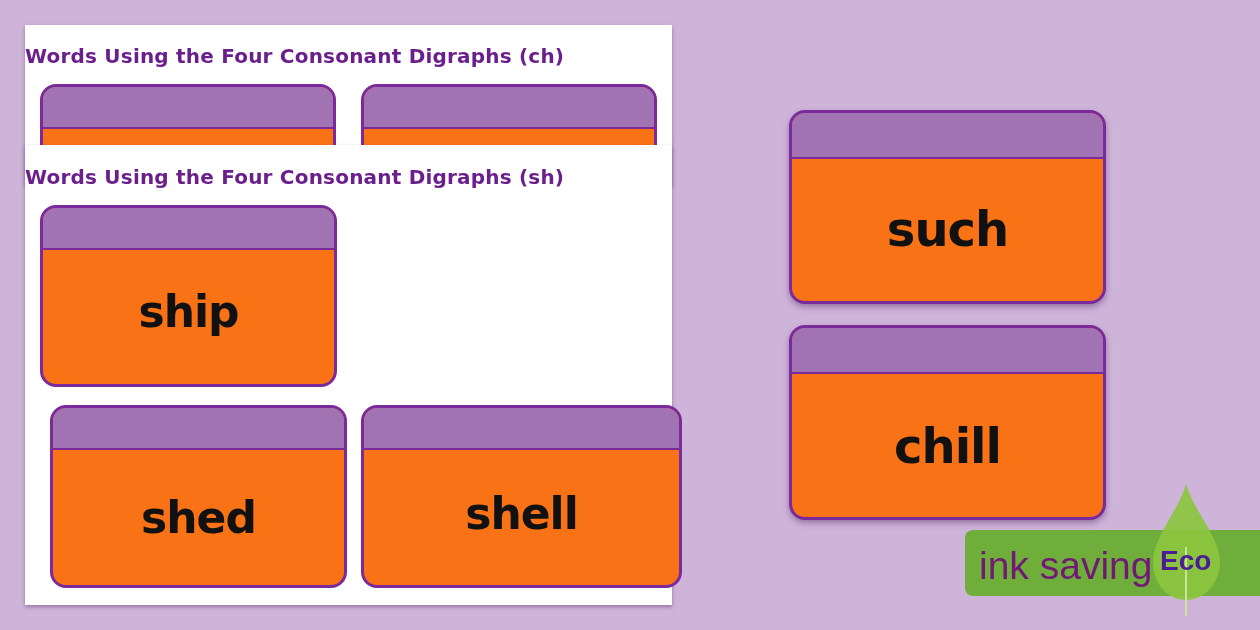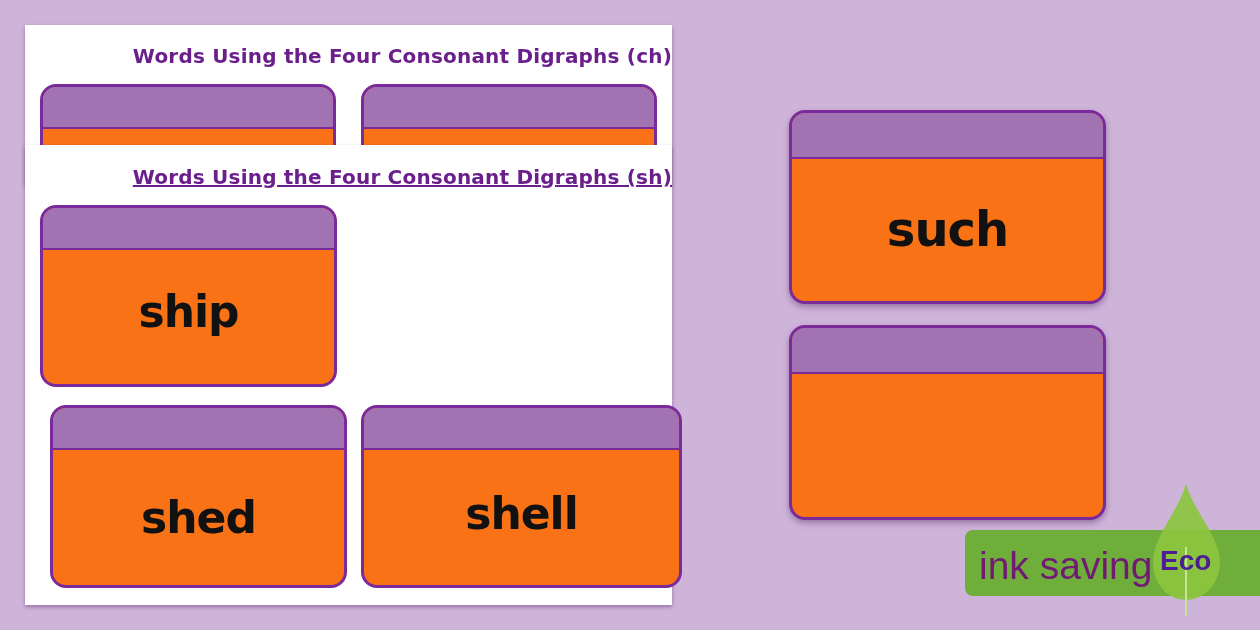--- a/index.html
+++ b/index.html
@@ -2,24 +2,24 @@
 <html><head>
 <meta charset="utf-8">
 <style>
   html, body { margin:0; padding:0; }
   body { width:1260px; height:630px; background:#cfb4da; position:relative; overflow:hidden;
          font-family:"DejaVu Sans", sans-serif; }
   .page { position:absolute; left:25px; width:647px; background:#ffffff;
           box-shadow: 0 2px 4px rgba(80,40,100,0.45); }
   .page-back { top:25px; height:160px; }
   .page-front { top:145px; height:460px; }
-  .page-title { position:absolute; left:0; right:0; text-align:right; color:#6a1f8c;
+  .page-title { position:absolute; left:0; right:0; text-align:left; color:#6a1f8c;
                 font-size:20px; font-weight:bold; letter-spacing:0.2px; }
   .page-back .page-title { top:19px; }
-  .page-front .page-title { top:20px;text-decoration:underline; }
+  .page-front .page-title { top:20px; }
   .card { position:absolute; background:#f97316; border:3px solid #7a2a9a; border-radius:16px;
           box-sizing:border-box; overflow:hidden; }
   .card-header { position:absolute; left:0; right:0; top:0; background:#a173b2;
                  border-bottom:2px solid #7a2a9a; }
   .card-word { position:absolute; left:0; right:0; text-align:center; color:#111;
                font-weight:bold; font-family:"DejaVu Sans", sans-serif; }
   .small .card-header { height:40px; }
   .small .card-word { font-size:44px; top:78px; letter-spacing:-1px; }
   .big .card-header { height:44px; }
   .big .card-word { font-size:48px; top:88px; letter-spacing:-1px; }
@@ -61,20 +61,21 @@
     <div class="card-word" style="top:80px;">shell</div>
   </div>
 </div>
 
 <div class="card big" style="left:789px; top:110px; width:317px; height:194px;">
   <div class="card-header"></div>
   <div class="card-word">such</div>
 </div>
 <div class="card big" style="left:789px; top:325px; width:317px; height:195px;">
   <div class="card-header"></div>
+  <div class="card-word" style="top:90px;">chill</div>
 </div>
 
 <div class="eco-bar">
   <span class="eco-text">ink saving</span>
 </div>
 <svg class="eco-leaf" width="80" height="140" viewBox="0 0 80 140">
   <path d="M38 2 C 30 30, 5 55, 5 80 C 5 102, 20 118, 38 118 C 56 118, 72 102, 72 80 C 72 55, 46 30, 38 2 Z" fill="#8cc63f" opacity="0.92"></path>
   <line x1="38" y1="65" x2="38" y2="134" stroke="#c8e39a" stroke-width="2"></line>
 </svg>
 <span class="eco-label">Eco</span>

